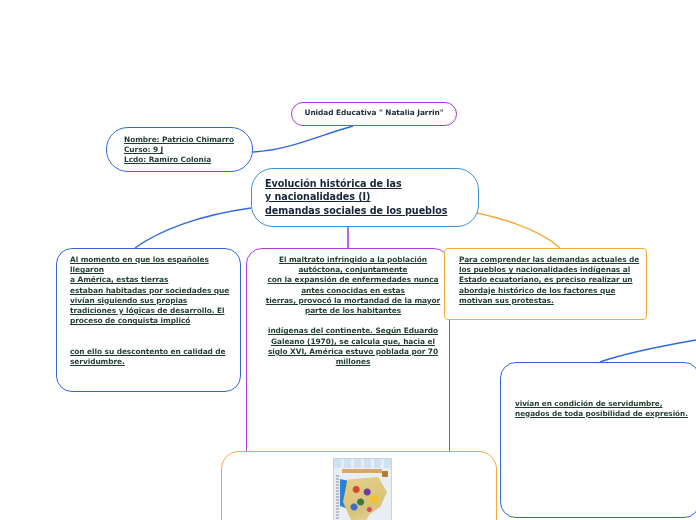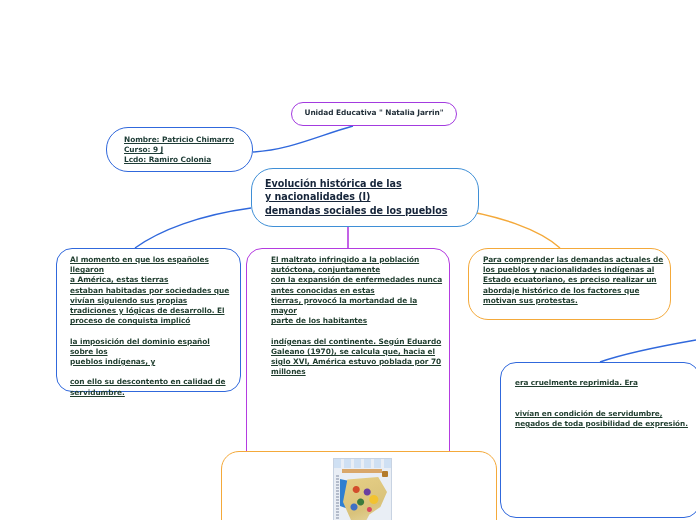--- a/index.html
+++ b/index.html
@@ -70,26 +70,27 @@
       left: 34px; top: 248px; width: 185px; height: 144px;
       border: 1.4px solid #3068dc;
       border-radius: 16px;
       padding: 6px 6px 0 13px;
       margin-left: 22px;
     }
     .node.middle-box {
       left: 246px; top: 248px; width: 204px; height: 229px;
       border: 1.4px solid #b43be0;
       border-radius: 16px;
-      padding: 6px 6px 0 24px;
+      padding: 6px 6px 0 16px;
+      text-align: center;
     }
     .node.right-box {
-      left: 468px; top: 248px; width: 203px; height: 72px;
+      left: 444px; top: 248px; width: 203px; height: 72px;
       border: 1.4px solid #f4a93a;
-      border-radius: 20px;
+      border-radius: 4px;
       padding: 6px 6px 0 14px;
     }
     .node.colony-box {
       left: 500px; top: 362px; width: 200px; height: 156px;
       border: 1.4px solid #3068dc;
       border-radius: 16px;
       padding: 5px 4px 0 14px;
       font-size: 7.3px;
     }
     .node.image-box {
@@ -174,22 +175,20 @@
   </div>
 
   <div class="node left-box">
     <p>Al momento en que los españoles llegaron
 a América, estas tierras
 estaban habitadas por sociedades que
 vivían siguiendo sus propias
 tradiciones y lógicas de desarrollo. El
 proceso de conquista implicó</p>
     <div class="gap"></div>
-    <p>la imposición del dominio español sobre los
-pueblos indígenas, y</p>
     <div class="gap"></div>
     <p>con ello su descontento en calidad de
 servidumbre.</p>
   </div>
 
   <div class="node middle-box">
     <p>El maltrato infringido a la población
 autóctona, conjuntamente
 con la expansión de enfermedades nunca
 antes conocidas en estas
@@ -207,21 +206,20 @@
   <div class="node right-box">
     <p>Para comprender las demandas actuales de
 los pueblos y nacionalidades indígenas al
 Estado ecuatoriano, es preciso realizar un
 abordaje histórico de los factores que
 motivan sus protestas.</p>
   </div>
 
   <div class="node colony-box">
     <div class="gap"></div>
-    <p>era cruelmente reprimida. Era</p>
     <div class="gap"></div>
     <div class="gap"></div>
     <p>vivían en condición de servidumbre,
 negados de toda posibilidad de expresión.</p>
   </div>
 
   <div class="node image-box">
     <div class="map-thumb" title="map-of-ecuador-indigenous-nationalities">
       <div class="strip"></div>
       <div class="title-bar"></div>

